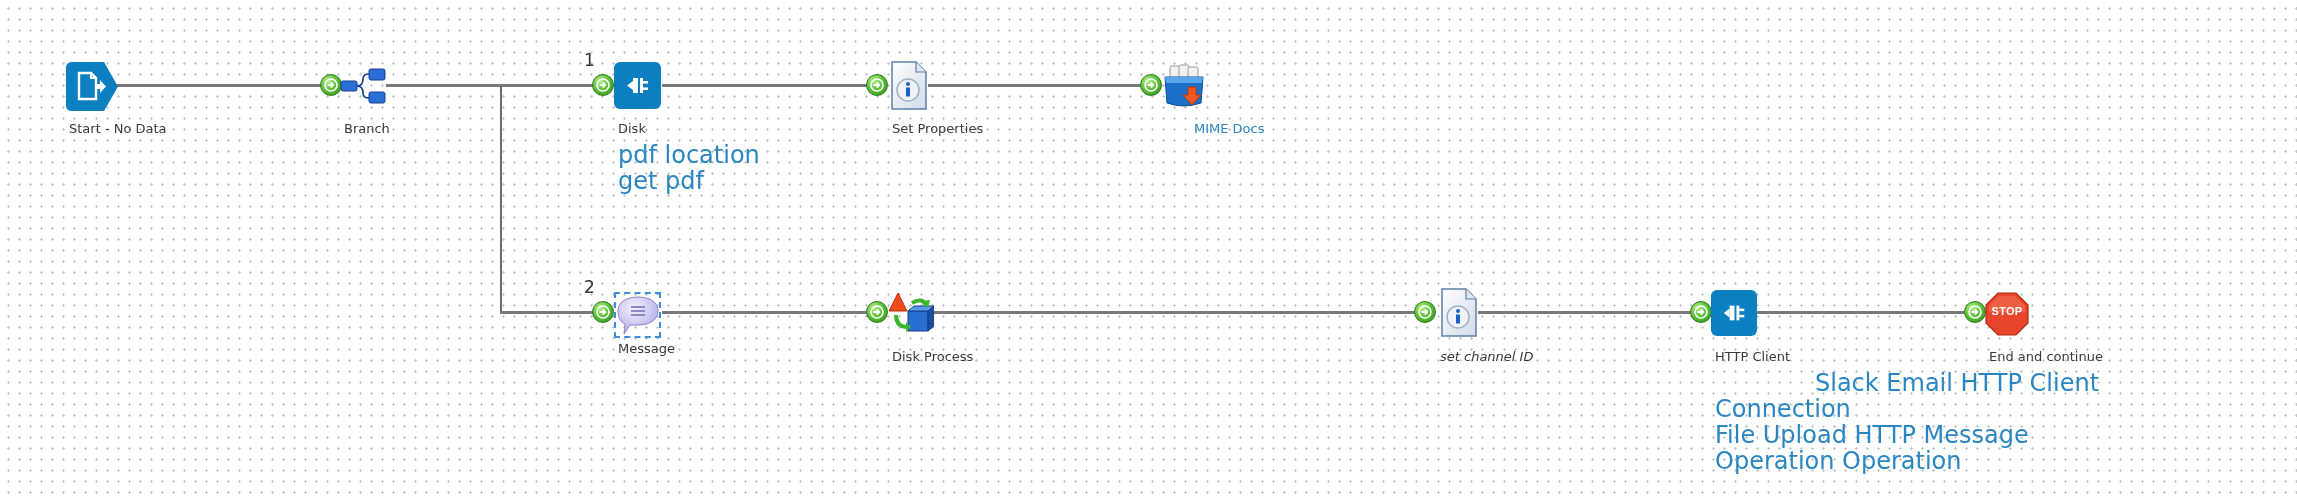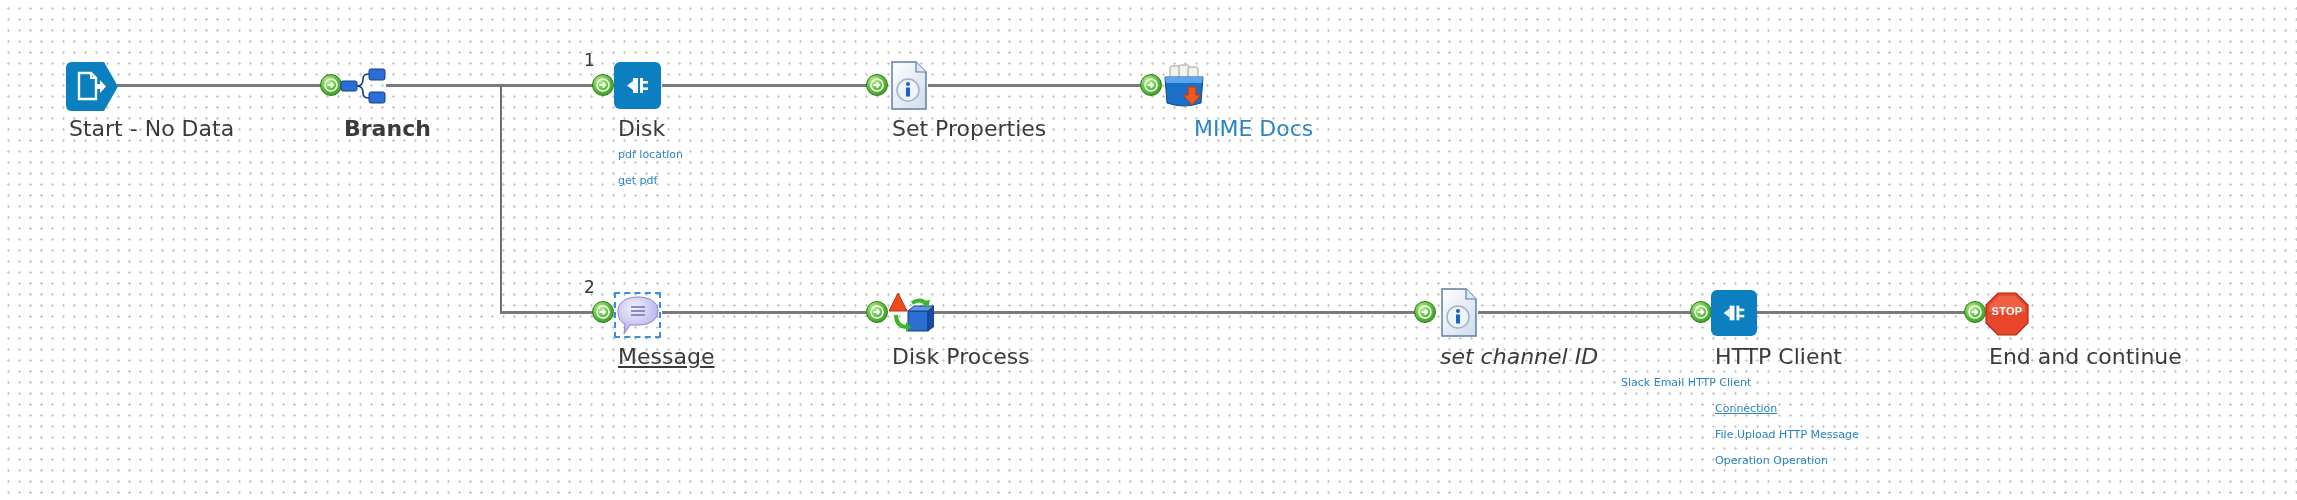--- a/index.html
+++ b/index.html
@@ -9,22 +9,22 @@
     background-image: radial-gradient(circle, #c9c9c9 1px, transparent 1.3px);
     background-size: 11px 11px;
     background-position: 3px 3px;
     font-family: "DejaVu Sans", "Liberation Sans", sans-serif;
   }
   .canvas { position:absolute; left:0; top:0; width:2297px; height:500px; }
   .line { position:absolute; background:#7a7a7a; }
   .hline { height:3px; }
   .vline { width:2px; background:#6e6e6e; }
   .node { position:absolute; }
-  .label { position:absolute; font-size:22px; color:#3a3a3a; white-space:nowrap; line-height:22px; }
-  .sub { position:absolute; font-size:11px; color:#2a86c3; white-space:nowrap; line-height:22px; }
+  .label { position:absolute; font-size:13px; color:#3a3a3a; white-space:nowrap; line-height:22px; }
+  .sub { position:absolute; font-size:24px; color:#2a86c3; white-space:nowrap; line-height:22px; }
   .link-title { color:#2a86c3; }
   .branchnum { position:absolute; font-size:17px; color:#333; }
   .dot { position:absolute; width:22px; height:22px; border-radius:50%;
     background: radial-gradient(circle at 35% 30%, #b8f08a 0%, #5cc23a 45%, #2f8f1d 100%);
     border:1px solid #2d7a1c; box-sizing:border-box; }
   .dot svg { position:absolute; left:3px; top:3px; }
   .bluebox { position:absolute; background:#0b7fc0; border-radius:6px; }
   .sel { position:absolute; border:2px dashed #3a8fd8; box-sizing:border-box; }
 </style>
 </head>
@@ -60,21 +60,21 @@
       </svg>
   </div>
   <div class="node" style="left:340px; top:67px; width:46px; height:38px;">
     <svg width="46" height="38" viewBox="0 0 46 38">
       <rect x="1" y="14" width="16" height="10" rx="2" fill="#2b6fd6" stroke="#123e8a"></rect>
       <rect x="29" y="2" width="16" height="11" rx="2" fill="#2b6fd6" stroke="#123e8a"></rect>
       <rect x="29" y="25" width="16" height="11" rx="2" fill="#2b6fd6" stroke="#123e8a"></rect>
       <path d="M17 19 Q23 19 23 12 Q23 7 29 7 M17 19 Q23 19 23 26 Q23 31 29 31" stroke="#123e8a" stroke-width="1.6" fill="none"></path>
     </svg>
   </div>
-  <div class="label" style="left:344px; top:118px;font-weight:bold;">Branch</div>
+  <div class="label" style="left:344px; top:118px;">Branch</div>
   <div class="branchnum" style="left:584px; top:50px;">1</div>
   <div class="branchnum" style="left:584px; top:277px;">2</div>
 
   <div class="dot" style="left:592px; top:74px;">
     <svg width="14" height="14" viewBox="0 0 14 14">
         <circle cx="7" cy="7" r="6" fill="none" stroke="#fff" stroke-width="1.6"></circle>
         <path d="M3.5 7 H9 M6.8 4.5 L9.3 7 L6.8 9.5" stroke="#fff" stroke-width="1.8" fill="none"></path>
       </svg>
   </div>
   <div class="bluebox" style="left:614px; top:62px; width:47px; height:47px;">
@@ -145,21 +145,21 @@
             <stop offset="0" stop-color="#f4f2ff"></stop>
             <stop offset="1" stop-color="#a9a4e6"></stop>
           </radialGradient>
         </defs>
       <path d="M22 3 C35 3 42 9 42 17 C42 25 35 31 22 31 L14 31 L8 40 L9 30 C4 28 2 23 2 17 C2 9 9 3 22 3 Z" fill="url(#bub)" stroke="#8b86c9" stroke-width="1"></path>
       <rect x="15" y="12" width="14" height="2" fill="#8d89c7"></rect>
       <rect x="15" y="16" width="14" height="2" fill="#8d89c7"></rect>
       <rect x="15" y="20" width="14" height="2" fill="#8d89c7"></rect>
     </svg>
   </div>
-  <div class="label" style="left:618px; top:346px;text-decoration:underline;">Message</div>
+  <div class="label" style="left:618px; top:338px;">Message</div>
 
   <div class="dot" style="left:866px; top:301px;">
     <svg width="14" height="14" viewBox="0 0 14 14">
         <circle cx="7" cy="7" r="6" fill="none" stroke="#fff" stroke-width="1.6"></circle>
         <path d="M3.5 7 H9 M6.8 4.5 L9.3 7 L6.8 9.5" stroke="#fff" stroke-width="1.8" fill="none"></path>
       </svg>
   </div>
   <div class="node" style="left:888px; top:291px; width:46px; height:44px;">
     <svg width="46" height="44" viewBox="0 0 46 44">
       <path d="M10 2 L19 20 H1 Z" fill="#f04b1c" stroke="#b8300c"></path>
@@ -206,22 +206,22 @@
   <div class="bluebox" style="left:1711px; top:290px; width:46px; height:46px;">
     <svg width="46" height="46" viewBox="0 0 47 47">
       <path d="M13 23.5 L19 19 V28 Z" fill="#fff"></path>
       <rect x="19" y="16" width="5" height="15" fill="#fff"></rect>
       <rect x="26" y="16" width="3" height="15" fill="#fff"></rect>
       <rect x="29" y="19" width="5" height="2.6" fill="#fff"></rect>
       <rect x="29" y="25.4" width="5" height="2.6" fill="#fff"></rect>
     </svg>
   </div>
   <div class="label" style="left:1715px; top:346px;">HTTP Client</div>
-  <div class="sub" style="left:1621px; top:372px;">Slack Email HTTP Client</div>
-  <div class="sub" style="left:1715px; top:398px;text-decoration:underline;">Connection</div>
+  <div class="sub" style="left:1815px; top:372px;">Slack Email HTTP Client</div>
+  <div class="sub" style="left:1715px; top:398px;">Connection</div>
   <div class="sub" style="left:1715px; top:424px;">File Upload HTTP Message</div>
   <div class="sub" style="left:1715px; top:450px;">Operation Operation</div>
 
   <div class="dot" style="left:1964px; top:301px;">
     <svg width="14" height="14" viewBox="0 0 14 14">
         <circle cx="7" cy="7" r="6" fill="none" stroke="#fff" stroke-width="1.6"></circle>
         <path d="M3.5 7 H9 M6.8 4.5 L9.3 7 L6.8 9.5" stroke="#fff" stroke-width="1.8" fill="none"></path>
       </svg>
   </div>
   <div class="node" style="left:1985px; top:292px; width:44px; height:44px;">

